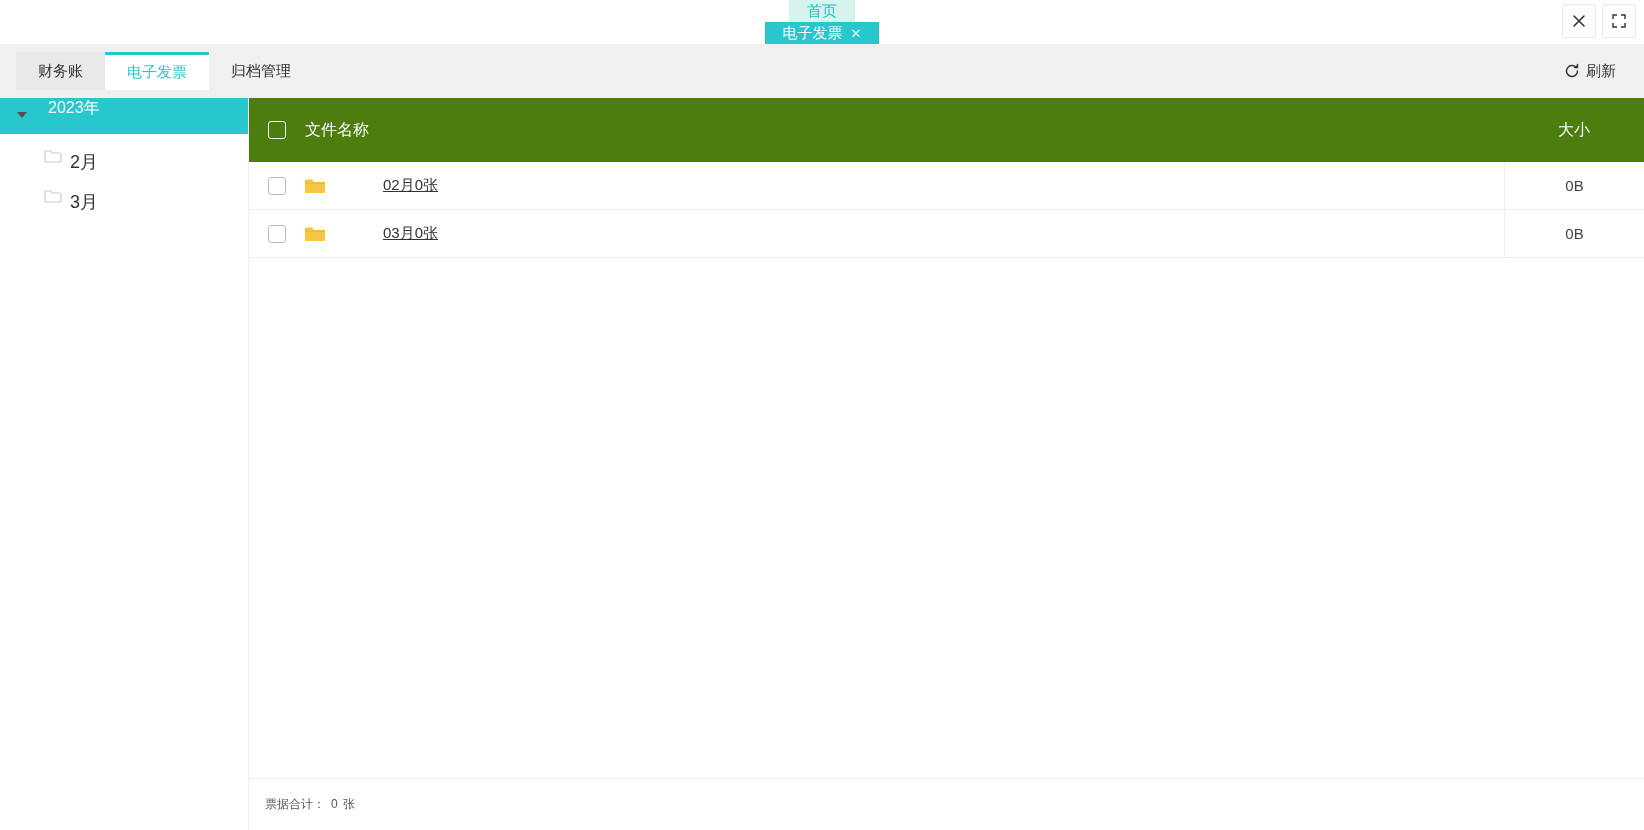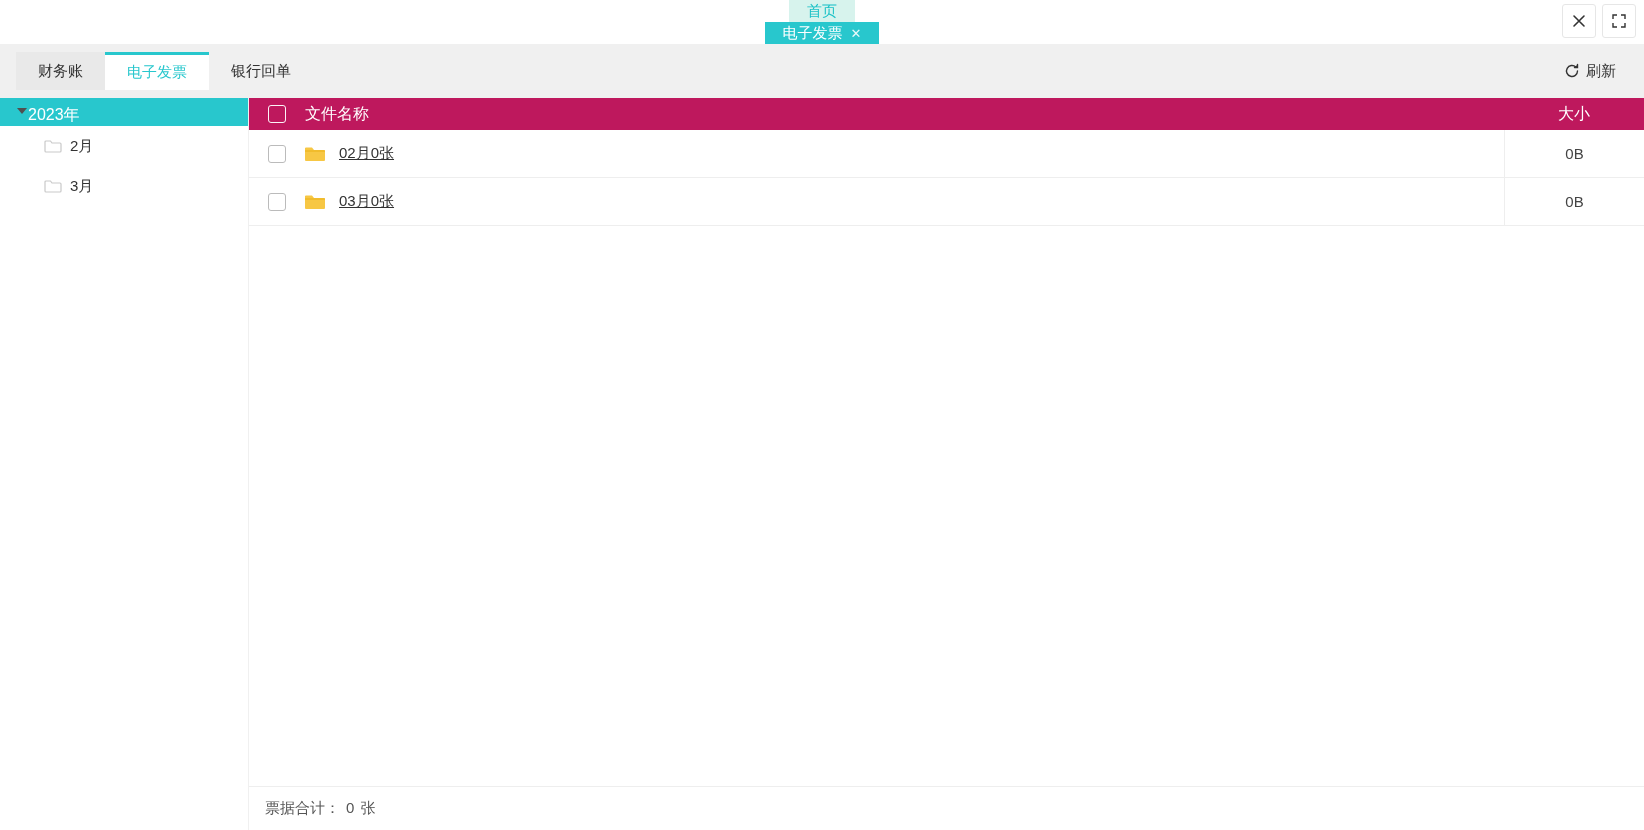--- a/index.html
+++ b/index.html
@@ -112,42 +112,42 @@
   display: flex;
   height: calc(100% - 54px);
   background: #f0f0f0;
 }
 .sidebar {
   width: 248px;
   background: #fff;
   flex-shrink: 0;
 }
 .tree-root {
-  height: 28px;
+  height: 36px;
   background: #28c7cd;
   color: #fff;
   display: flex;
-  align-items: flex-end;
+  align-items: flex-start;
   font-size: 16px;
-  padding-left: 28px;
+  padding-left: 48px;
   cursor: pointer;
   position: relative;
 }
 .tree-root .chev {
   position: absolute;
   left: 16px;
   top: 50%;
   transform: translateY(-50%);
 }
 .tree-item {
   height: 40px;
   display: flex;
-  align-items: center;
+  align-items: flex-end;
   padding-left: 70px;
-  font-size: 15px;
+  font-size: 18px;
   color: #333;
   cursor: pointer;
   position: relative;
 }
 .tree-item .folder-ico {
   position: absolute;
   left: 44px;
   top: 50%;
   transform: translateY(-50%);
   width: 18px;
@@ -160,22 +160,22 @@
 }
 .main-panel {
   flex: 1;
   background: #fff;
   display: flex;
   flex-direction: column;
   position: relative;
   margin-left: 1px;
 }
 .table-header {
-  height: 32px;
-  background: #be185d;
+  height: 64px;
+  background: #4d7c0f;
   color: #fff;
   display: flex;
   align-items: center;
   font-size: 16px;
 }
 .col-check {
   width: 56px;
   display: flex;
   align-items: center;
   justify-content: center;
@@ -214,42 +214,43 @@
   flex: 1;
   display: flex;
   align-items: center;
   gap: 14px;
   padding-left: 0;
 }
 .row-name .fname {
   color: #333;
   text-decoration: underline;
   cursor: pointer;
+  margin-left: 44px;
 }
 .row-size {
   width: 140px;
   text-align: center;
   color: #444;
   border-left: 1px solid #eee;
   height: 100%;
   display: flex;
   align-items: center;
   justify-content: center;
 }
 .folder-solid {
   width: 20px;
   height: 16px;
   display: inline-block;
 }
 .footer-bar {
-  height: 44px;
+  height: 52px;
   display: flex;
   align-items: center;
   padding-left: 16px;
-  font-size: 15px;
+  font-size: 12px;
   color: #555;
   border-top: 1px solid #eee;
   background: #fff;
 }
 .footer-bar .ftcount {
   margin-left: 6px;
   letter-spacing: 1px;
 }
 </style>
 </head>
@@ -280,21 +281,21 @@
 <div class="content-area">
 
   <div class="sub-tabs-bar">
     <div class="sub-tab inactive-left">
       <span>财务账</span>
     </div>
     <div class="sub-tab active">
       <span>电子发票</span>
     </div>
     <div class="sub-tab">
-      <span>银行回单</span>
+      <span>归档管理</span>
     </div>
     <div class="refresh-btn">
       <span class="refresh-icon">
         <svg width="16" height="16" viewBox="0 0 16 16">
             <path d="M13.5 8a5.5 5.5 0 1 1-1.7-4L13 3" fill="none" stroke="#333" stroke-width="1.4" stroke-linecap="round"></path>
             <path d="M13.5 1.5 V4.5 H10.5" fill="none" stroke="#333" stroke-width="1.4" stroke-linecap="round"></path>
           </svg>
       </span>
       <span>刷新</span>
     </div>

